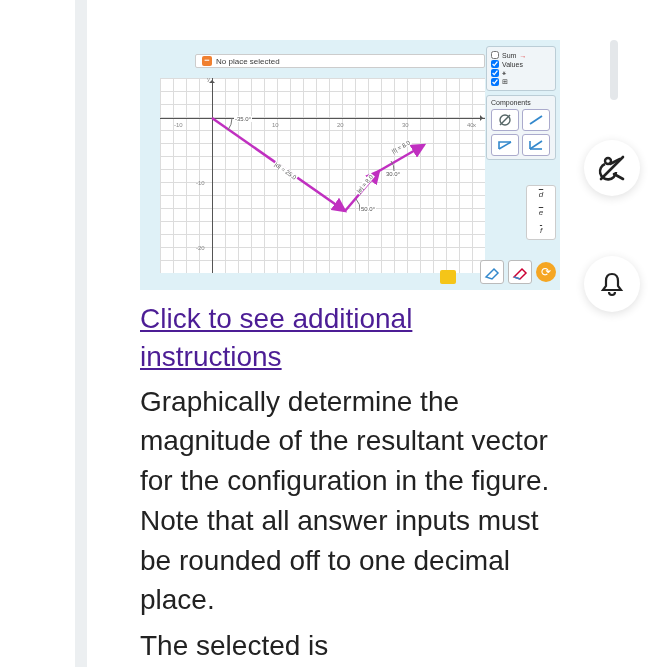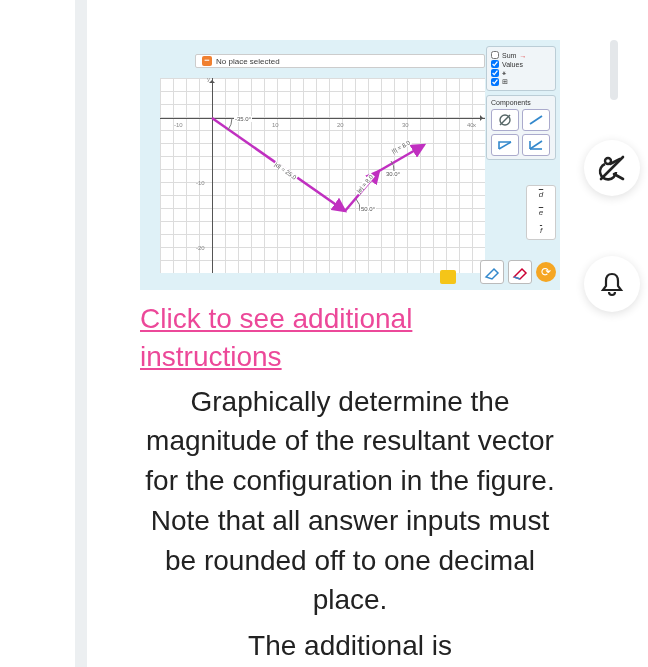--- a/index.html
+++ b/index.html
@@ -171,32 +171,31 @@
   .phet-logo {
     position: absolute;
     bottom: 6px; left: 300px;
     width: 16px; height: 14px;
     background: #f5c518;
     border-radius: 2px;
   }
   
   .instructions-link {
     margin-top: 10px;
-    color: #ec4899;
+    color: #4c1d95;
     text-decoration: underline;
     font-size: 28px;
     line-height: 1.35;
     cursor: pointer;
   }
   .body-text {
     margin-top: 6px;
     font-size: 28px;
     color: #222;
     line-height: 1.42;
-    text-align: center;
   }
   
   .float-col {
     position: absolute;
     right: 8px;
     top: 140px;
     display: flex;
     flex-direction: column;
     gap: 60px;
     align-items: center;
@@ -345,21 +344,21 @@
             <line x1="2" y1="13" x2="8" y2="15" stroke="#38c" stroke-width="1.5"></line>
           </svg>
         </div>
       <div class="refresh">⟳</div>
     </div>
   </div>
 
   <div class="instructions-link">Click to see additional instructions</div>
 
   <div class="body-text">Graphically determine the magnitude of the resultant vector for the configuration in the figure. Note that all answer inputs must be rounded off to one decimal place.</div>
-  <div class="body-text">The additional is</div>
+  <div class="body-text">The selected is</div>
 
 </div>
 
 <div class="float-col">
   <div class="float-btn">
     <svg width="32" height="32" viewBox="0 0 32 32">
       <circle cx="12" cy="9" r="3" fill="none" stroke="#222" stroke-width="2.4"></circle>
       <path d="M9,12 A8,8 0 1 0 20,20" fill="none" stroke="#222" stroke-width="2.6"></path>
       <path d="M14,12 L24,7 M18,22 L27,27" fill="none" stroke="#222" stroke-width="2.6" stroke-linecap="round"></path>
       <line x1="5" y1="27" x2="27" y2="5" stroke="#222" stroke-width="2.6" stroke-linecap="round"></line>

